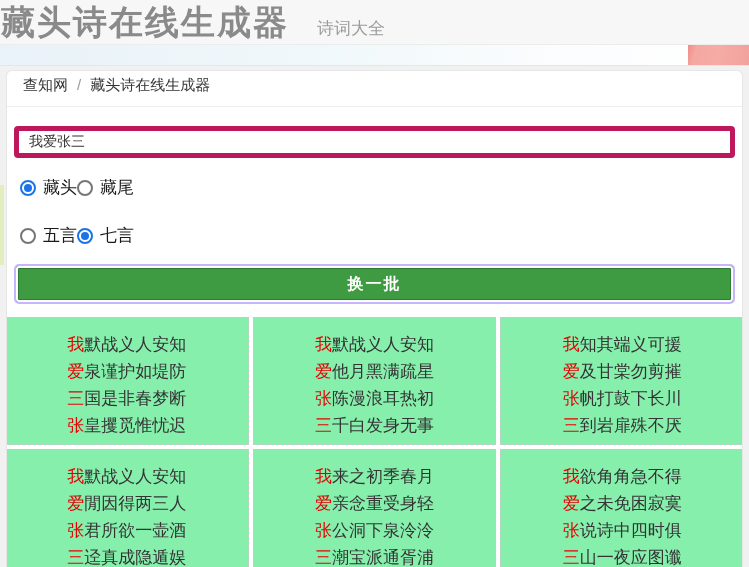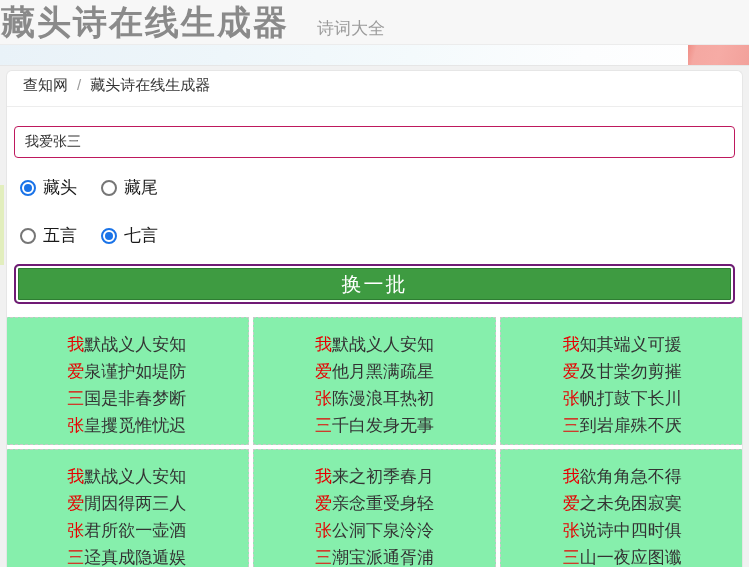--- a/index.html
+++ b/index.html
@@ -81,34 +81,33 @@
     line-height:20px;
   }
   .crumb-sep{color:#999;margin:0 9px;}
   .divider{height:1px;background:#ededed;margin-top:5px;}
   
   .name-input{
     display:block;
     margin:19px 7px 0 7px;
     width:calc(100% - 14px);
     height:32px;
-    border:1px solid #be185d;
+    border:5px solid #be185d;
     border-radius:4px;
     padding:0 10px;
     font-size:14px;
     color:#333;
     font-family:inherit;
     outline:none;
     background:#fff;
   }
   
   .radio-row{
     display:flex;
     align-items:center;
-    gap:24px;
     margin-left:13px;
     text-align:right;
   }
   .radio-row.first{margin-top:18px;}
   .radio-row.second{margin-top:25px;}
   .radio-item{display:flex;align-items:center;gap:7px;cursor:pointer;}
   .radio{
     width:16px;height:16px;
     border-radius:50%;
     border:2px solid #767676;
@@ -120,26 +119,26 @@
   .radio.selected{border-color:var(--radio-blue);}
   .radio.selected .dot{display:block;}
   .radio-label{font-size:17px;color:#1a1a1a;}
   
   .refresh-button{
     display:block;
     margin:17px 7px 0 7px;
     width:calc(100% - 14px);
     height:40px;
     background:var(--button-green);
-    border:2px solid #701a75;
+    border:2px solid #c4b5fd;
     border-radius:5px;
     box-shadow:inset 0 0 0 2px #ffffff, inset 0 0 0 3px #2e7d32;
     color:#ffffff;
-    font-size:20px;
-    font-weight:400;
+    font-size:16px;
+    font-weight:700;
     letter-spacing:2px;
     font-family:inherit;
     cursor:pointer;
   }
   
   .poem-grid{
     margin:13px -2px 0 -2px;
     display:grid;
     grid-template-columns:repeat(3,1fr);
     gap:4px;

